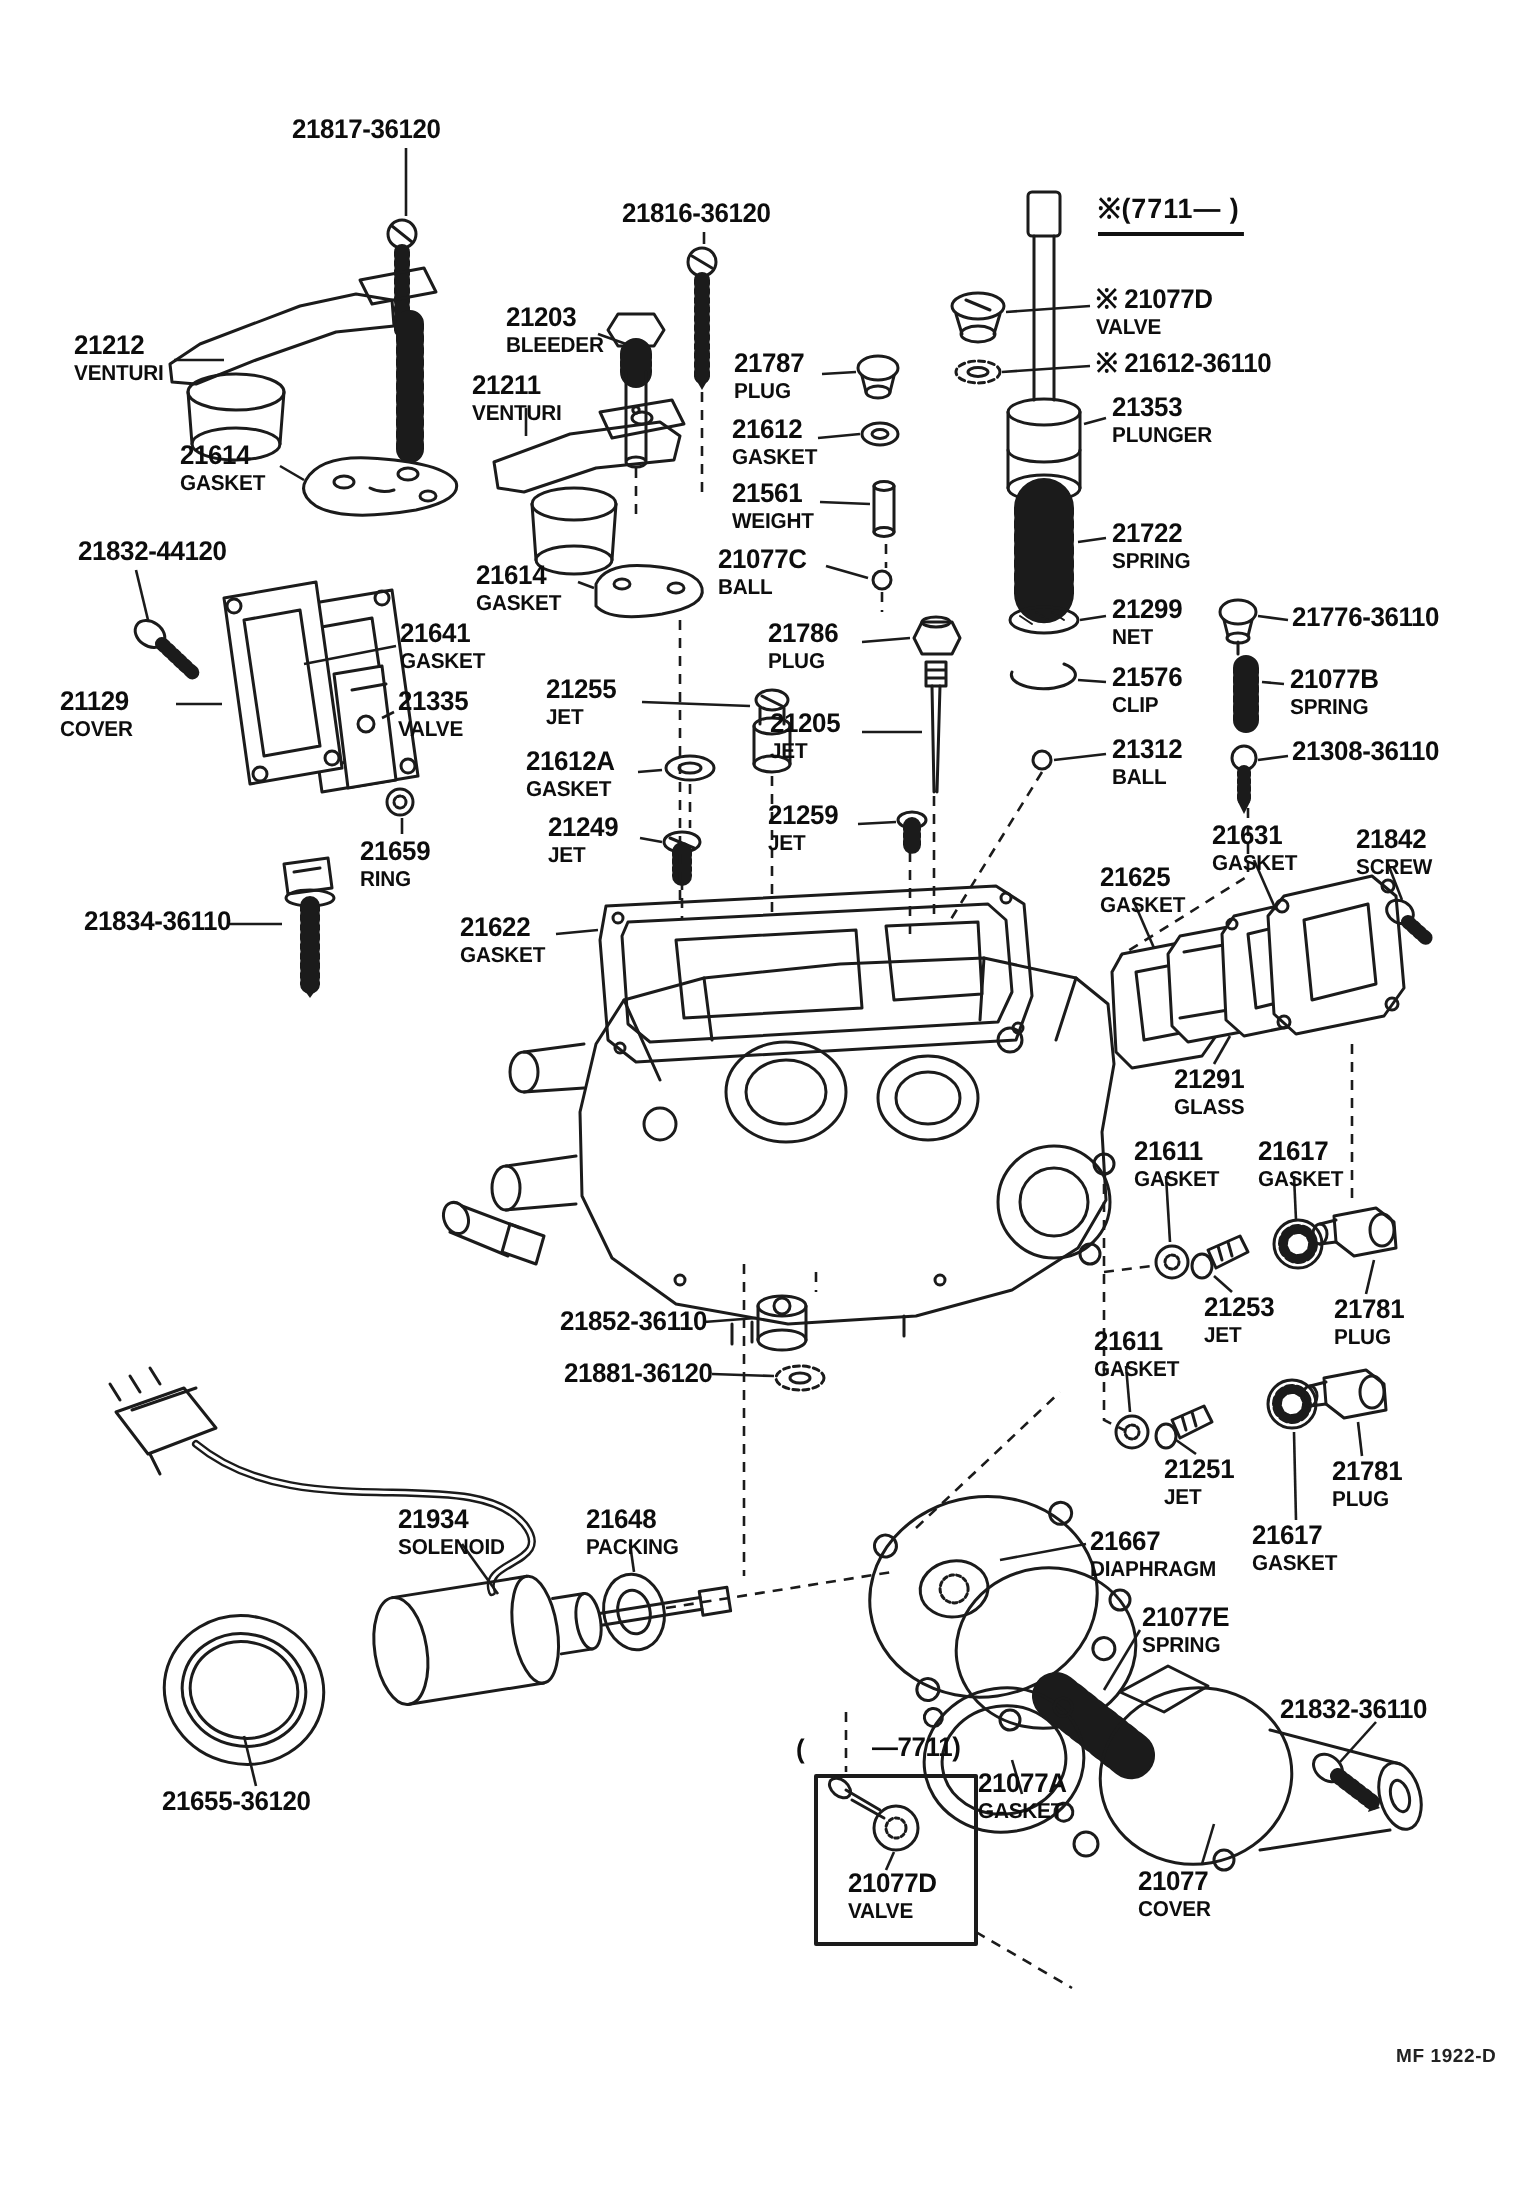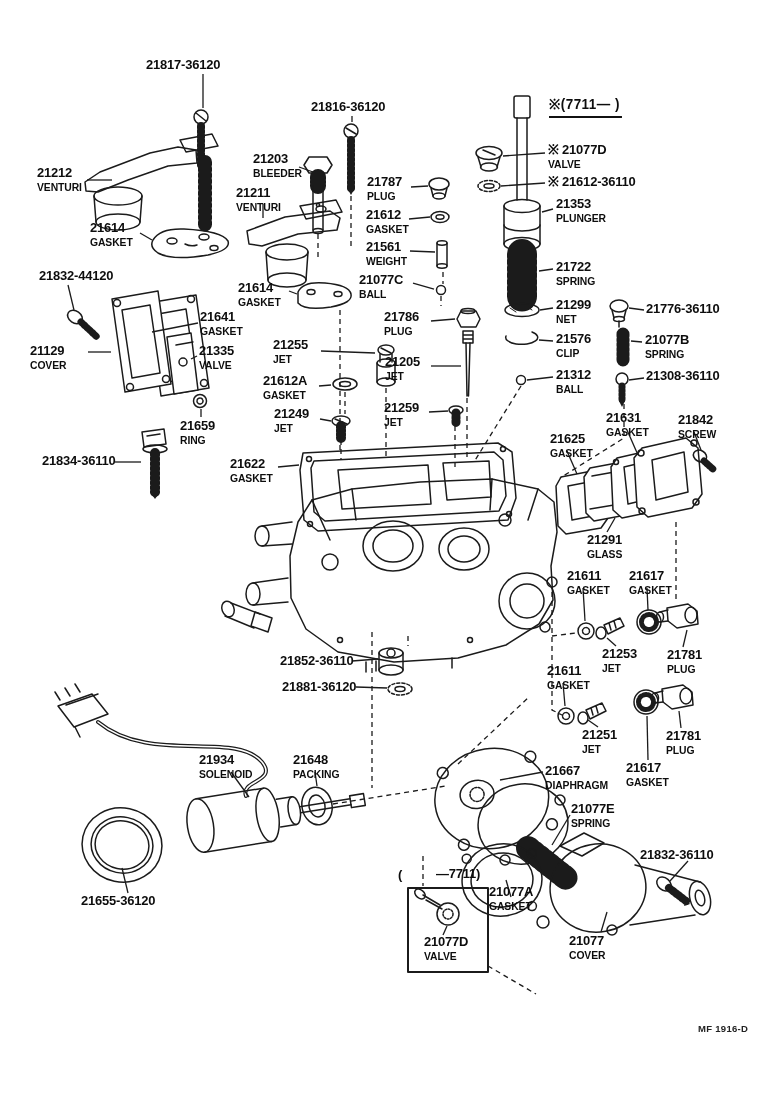--- a/index.html
+++ b/index.html
@@ -588,14 +588,14 @@
       <div class="lbl" style="left: 424px; top: 935px;">
         <div class="num">21077D</div>
         <div class="desc">VALVE</div>
       </div>
       <div class="lbl" style="left: 569px; top: 934px;">
         <div class="num">21077</div>
         <div class="desc">COVER</div>
       </div>
     </div>
 
-  <div class="ftr">MF 1916-D</div>
+  <div class="ftr">MF 1922-D</div>
 </div>
 
 </body></html>

